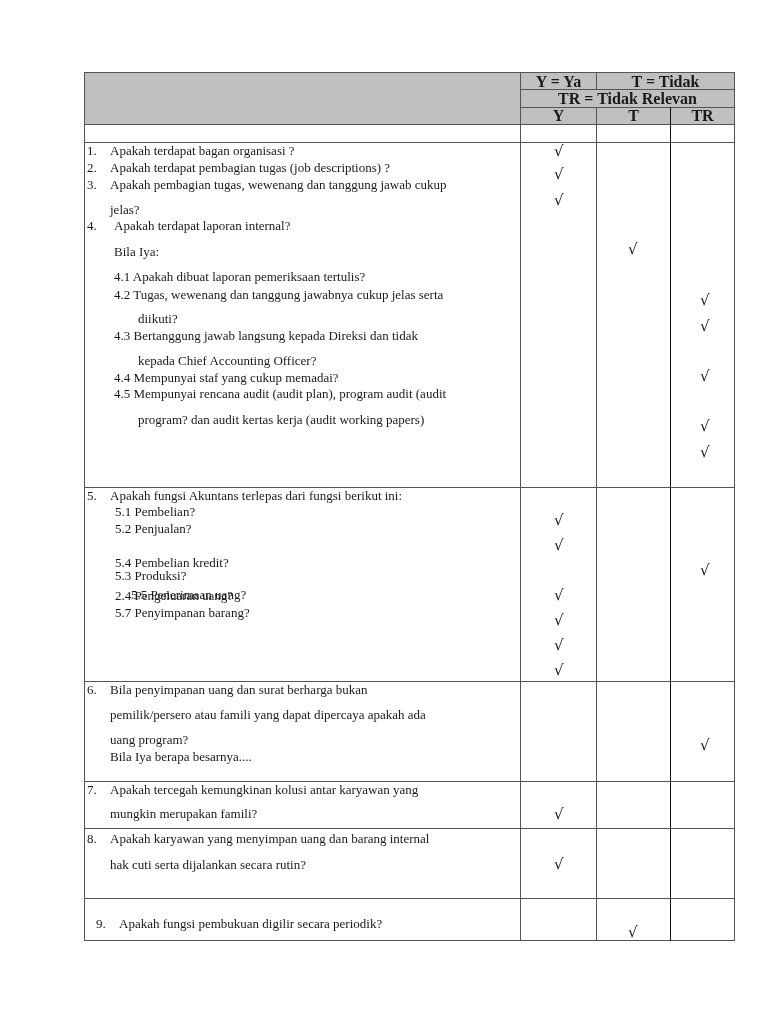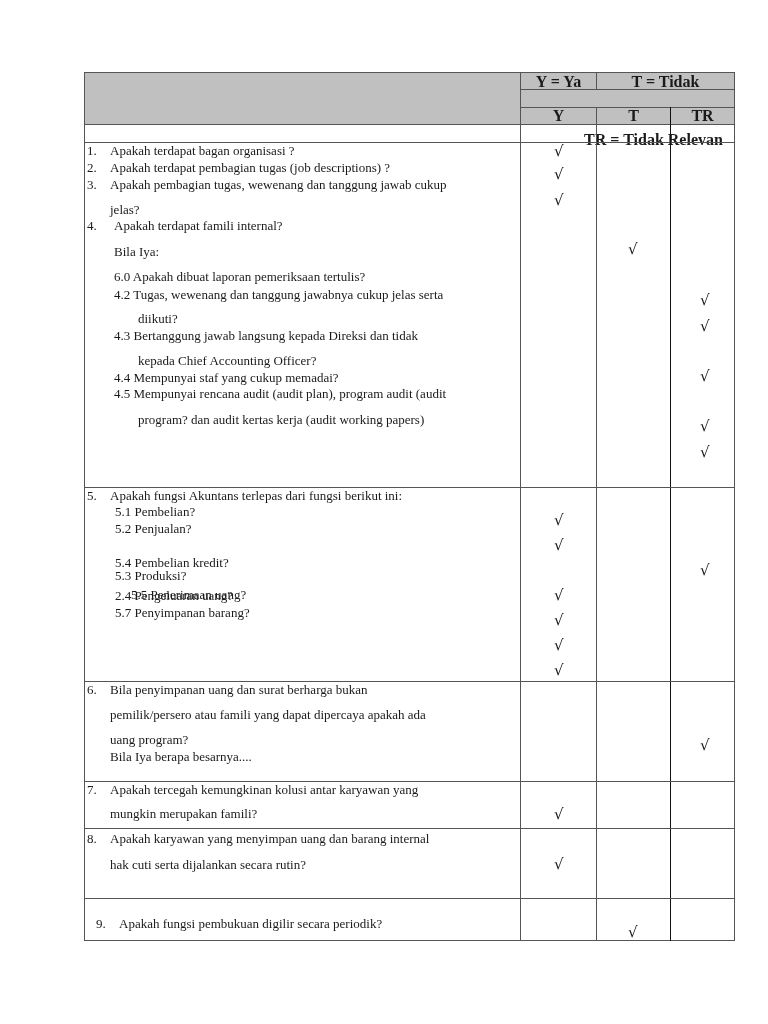--- a/index.html
+++ b/index.html
@@ -14,21 +14,21 @@
   .htxt { position:absolute; font-size:16px; font-weight:bold; text-align:center; line-height:17px; }
   .chk { position:absolute; font-size:15px; line-height:16px; font-family:"DejaVu Sans",sans-serif; }
 </style>
 </head>
 <body>
 
 <div class="abs hdr" style="left:84px;top:72px;width:650px;height:52px;"></div>
 
 <div class="htxt" style="left:521px;top:73px;width:75px;">Y = Ya</div>
 <div class="htxt" style="left:597px;top:73px;width:137px;">T = Tidak</div>
-<div class="htxt" style="left:547px;top:90px;width:213px;margin-top:41px;">TR = Tidak Relevan</div>
+<div class="htxt" style="left:521px;top:90px;width:213px;">TR = Tidak Relevan</div>
 <div class="htxt" style="left:521px;top:107px;width:75px;">Y</div>
 <div class="htxt" style="left:597px;top:107px;width:73px;">T</div>
 <div class="htxt" style="left:671px;top:107px;width:63px;">TR</div>
 
 <div class="line-h" style="left:84px;top:72px;width:651px;"></div>
 <div class="line-h" style="left:84px;top:940px;width:651px;"></div>
 <div class="line-v" style="left:84px;top:72px;height:869px;"></div>
 <div class="line-v" style="left:734px;top:72px;height:869px;"></div>
 
 <div class="line-h" style="left:520px;top:89px;width:214px;"></div>
@@ -49,23 +49,23 @@
 
 <div id="lines">
     <div class="txt" style="left: 87px; top: 143px;">1.</div>
     <div class="txt" style="left: 110px; top: 143px;">Apakah terdapat bagan organisasi ?</div>
     <div class="txt" style="left: 87px; top: 160px;">2.</div>
     <div class="txt" style="left: 110px; top: 160px;">Apakah terdapat pembagian tugas (job descriptions) ?</div>
     <div class="txt" style="left: 87px; top: 177px;">3.</div>
     <div class="txt" style="left: 110px; top: 177px;">Apakah pembagian tugas, wewenang dan tanggung jawab cukup</div>
     <div class="txt" style="left: 110px; top: 202px;">jelas?</div>
     <div class="txt" style="left: 87px; top: 218px;">4.</div>
-    <div class="txt" style="left: 114px; top: 218px;">Apakah terdapat famili internal?</div>
+    <div class="txt" style="left: 114px; top: 218px;">Apakah terdapat laporan internal?</div>
     <div class="txt" style="left: 114px; top: 244px;">Bila Iya:</div>
-    <div class="txt" style="left: 114px; top: 269px;">6.0 Apakah dibuat laporan pemeriksaan tertulis?</div>
+    <div class="txt" style="left: 114px; top: 269px;">4.1 Apakah dibuat laporan pemeriksaan tertulis?</div>
     <div class="txt" style="left: 114px; top: 287px;">4.2 Tugas, wewenang dan tanggung jawabnya cukup jelas serta</div>
     <div class="txt" style="left: 138px; top: 311px;">diikuti?</div>
     <div class="txt" style="left: 114px; top: 328px;">4.3 Bertanggung jawab langsung kepada Direksi dan tidak</div>
     <div class="txt" style="left: 138px; top: 353px;">kepada Chief Accounting Officer?</div>
     <div class="txt" style="left: 114px; top: 370px;">4.4 Mempunyai staf yang cukup memadai?</div>
     <div class="txt" style="left: 114px; top: 386px;">4.5 Mempunyai rencana audit (audit plan), program audit (audit</div>
     <div class="txt" style="left: 138px; top: 412px;">program? dan audit kertas kerja (audit working papers)</div>
     <div class="txt" style="left: 87px; top: 488px;">5.</div>
     <div class="txt" style="left: 110px; top: 488px;">Apakah fungsi Akuntans terlepas dari fungsi berikut ini:</div>
     <div class="txt" style="left: 115px; top: 504px;">5.1 Pembelian?</div>

